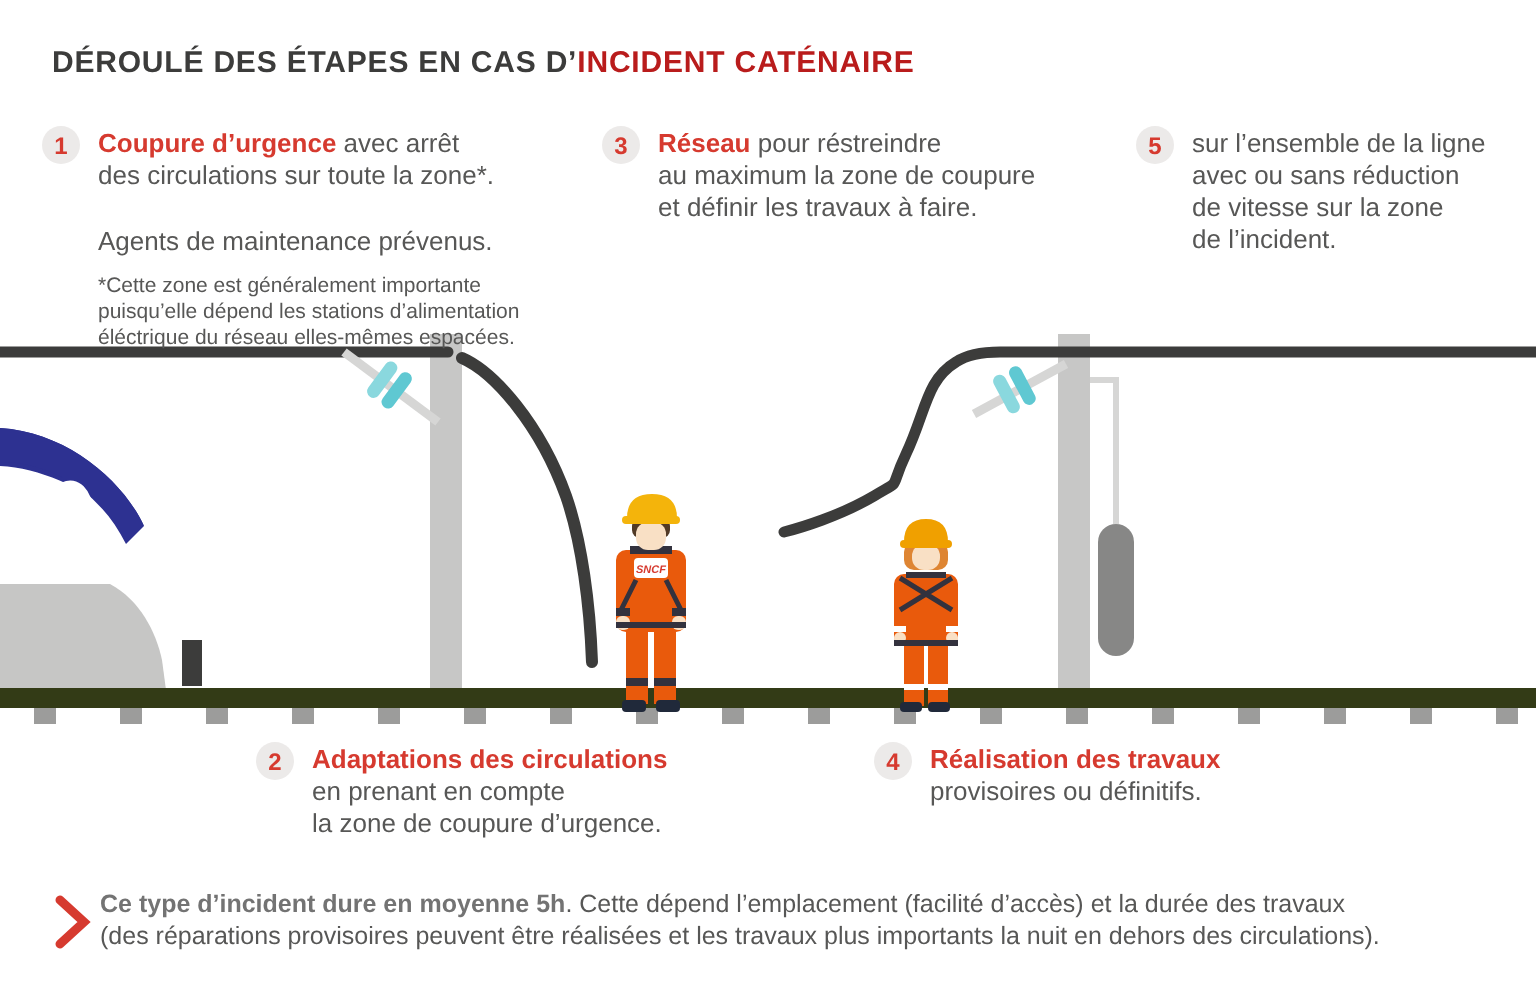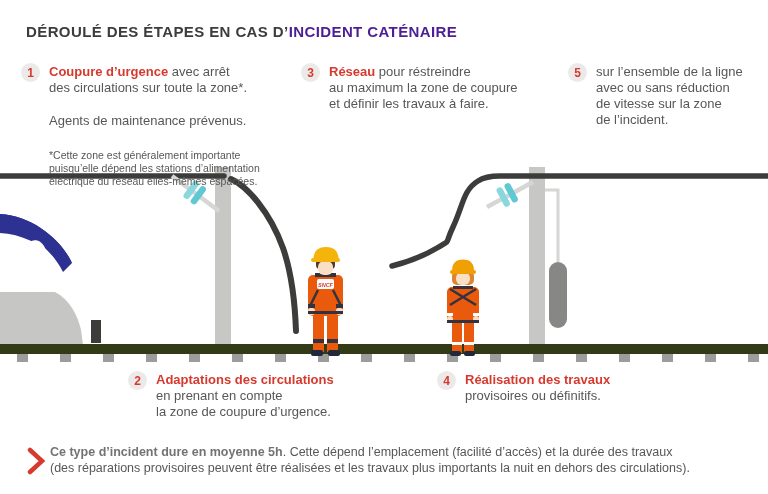--- a/index.html
+++ b/index.html
@@ -3,31 +3,31 @@
 <meta charset="utf-8">
 <style>
   html,body{margin:0;padding:0;background:#ffffff;}
   #canvas{
     position:relative;width:768px;height:494px;background:#ffffff;overflow:hidden;
     font-family:"Liberation Sans", sans-serif;color:#575756;
   }
   
   .title{position:absolute;left:26px;top:23px;font-size:15px;font-weight:bold;
          letter-spacing:.4px;color:#3C3C3B;white-space:nowrap;}
-  .title .red{color:#4c1d95;margin-top:40px;}
+  .title .red{color:#b91c1c;margin-top:40px;}
   
   .step{position:absolute;display:flex;align-items:flex-start;}
   .badge{width:19px;height:19px;border-radius:50%;background:#ECEAE9;flex:0 0 19px;
          display:flex;align-items:center;justify-content:center;
          font-size:12px;font-weight:bold;color:#D63A2F;margin-top:-1px;}
   .step-text{margin-left:9px;}
   .ln{font-size:13px;line-height:16px;white-space:nowrap;color:#575756;}
   .ln .rb{color:#D63A2F;font-weight:bold;}
   .gap{margin-top:17px;}
-  .foot{margin-top:20px;}
+  .foot{margin-top:8px;}
   .foot .ln{font-size:10.5px;line-height:13px;}
   
   .footer-chevron{position:absolute;left:26px;top:447px;}
   .footer-text{position:absolute;left:50px;top:445px;}
   .footer-text .ln{font-size:12.5px;line-height:15.5px;white-space:nowrap;}
   .footer-text .fb{font-weight:bold;color:#737373;}
   
   #scene{position:absolute;left:0;top:0;}
 </style>
 </head>

